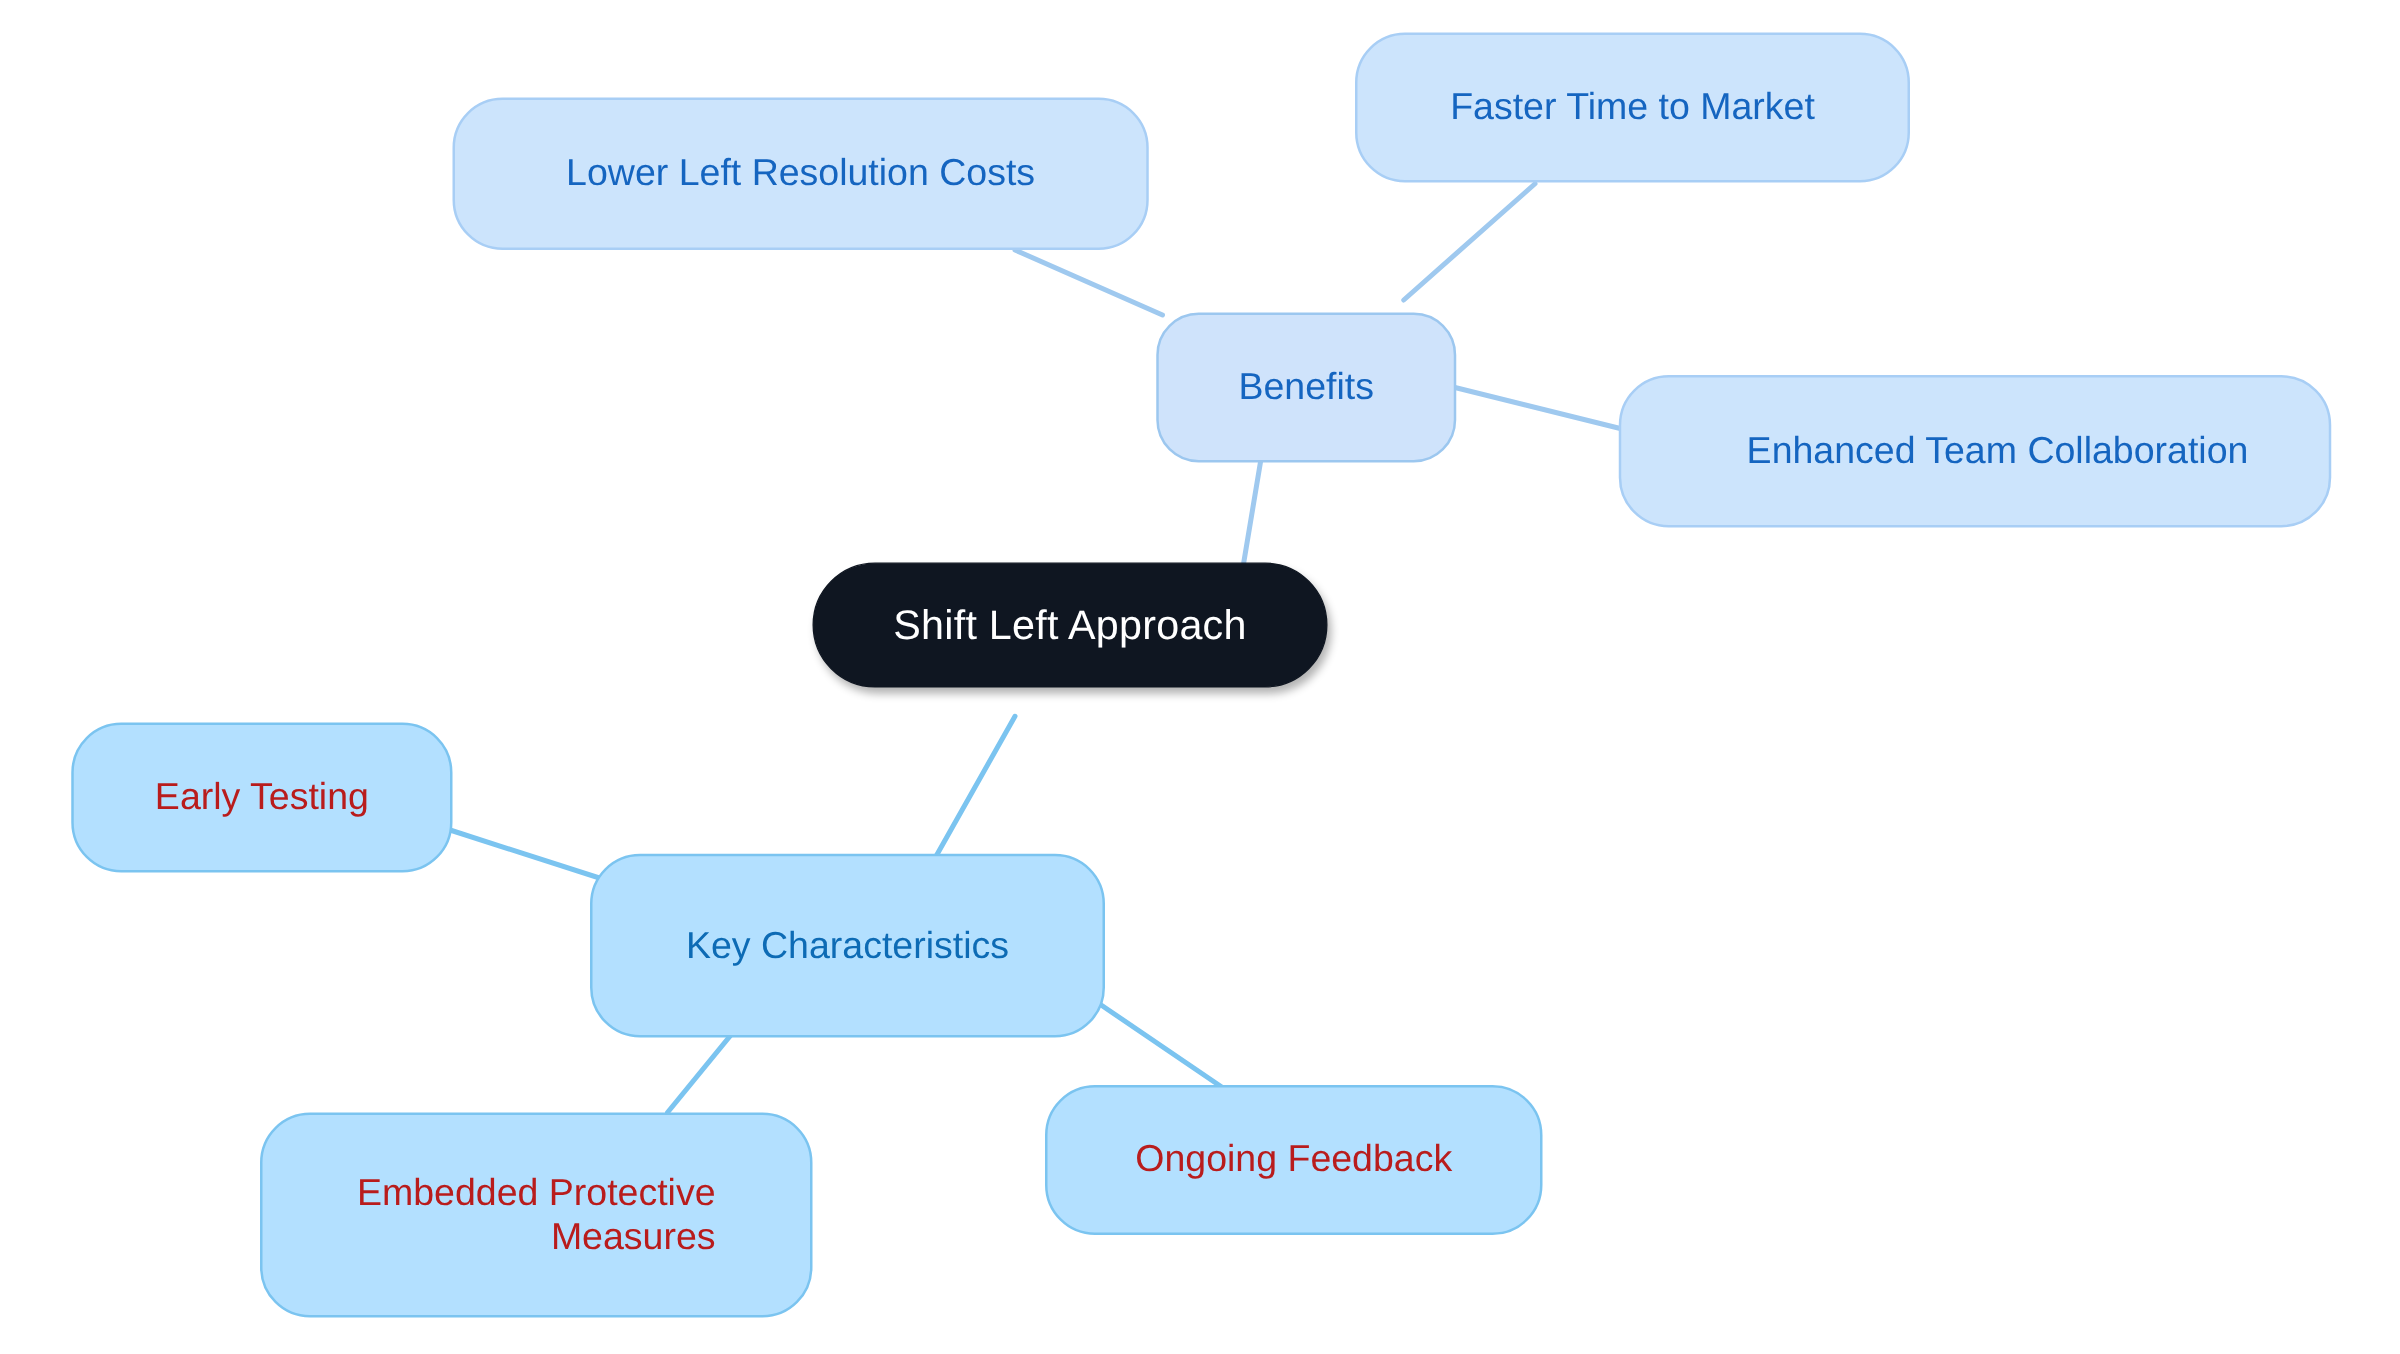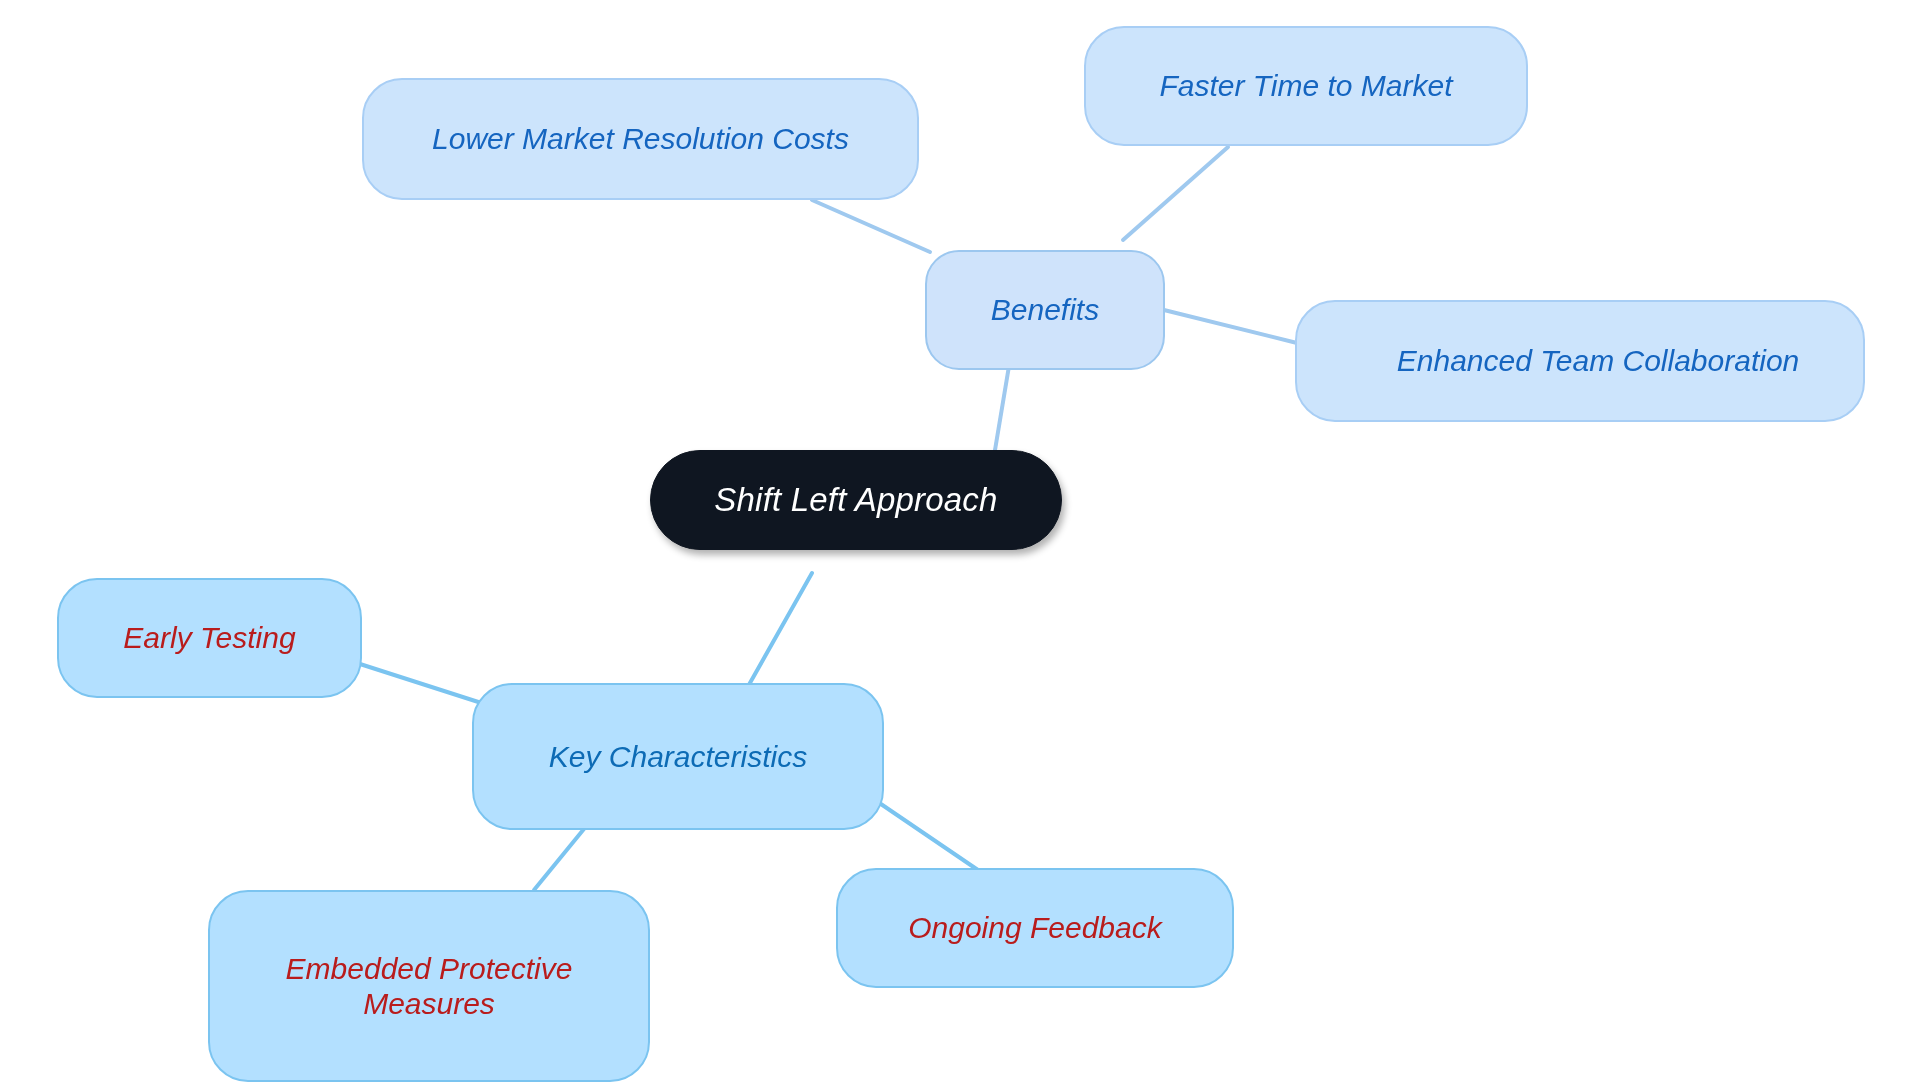--- a/index.html
+++ b/index.html
@@ -27,25 +27,24 @@
     width: 1920px;
     height: 1083px;
     pointer-events: none;
   }
   .node {
     position: absolute;
     box-sizing: border-box;
     display: flex;
     align-items: center;
     justify-content: center;
-    text-align: center;
+    text-align: right;
     line-height: 1.18;
     white-space: pre-line;
     z-index: 2;
-    font-style: italic;
   }
   .node-root {
     background: #0f1621;
     color: #ffffff;
     border: 1px solid #0f1621;
     border-radius: 62px;
     font-size: 33px;
     letter-spacing: 0.2px;
     box-shadow: 3px 5px 7px rgba(0,0,0,0.30);
   }
@@ -90,23 +89,23 @@
       <line x1="1164" y1="310" x2="1297" y2="343" stroke="#9fc9ef" stroke-width="4" stroke-linecap="round"></line>
       <line x1="812" y1="573" x2="746" y2="690" stroke="#7bc4f0" stroke-width="4" stroke-linecap="round"></line>
       <line x1="497" y1="708" x2="360" y2="664" stroke="#7bc4f0" stroke-width="4" stroke-linecap="round"></line>
       <line x1="606" y1="802" x2="534" y2="890" stroke="#7bc4f0" stroke-width="4" stroke-linecap="round"></line>
       <line x1="875" y1="800" x2="1000" y2="885" stroke="#7bc4f0" stroke-width="4" stroke-linecap="round"></line>
     </svg>
 
   <div id="node-layer">
       <div class="node node-root" style="left: 650px; top: 450px; width: 412px; height: 100px;"><span>Shift Left Approach</span></div>
       <div class="node node-branch-top" style="left: 925px; top: 230px; width: 240px; height: 120px; margin-top: 20px;"><span>Benefits</span></div>
-      <div class="node node-leaf-top" style="left: 362px; top: 78px; width: 557px; height: 122px;"><span>Lower Market Resolution Costs</span></div>
+      <div class="node node-leaf-top" style="left: 362px; top: 78px; width: 557px; height: 122px;"><span>Lower Left Resolution Costs</span></div>
       <div class="node node-leaf-top" style="left: 1084px; top: 26px; width: 444px; height: 120px;"><span>Faster Time to Market</span></div>
       <div class="node node-leaf-top" style="left: 1295px; top: 300px; width: 570px; height: 122px; padding-left: 36px;"><span>Enhanced Team Collaboration</span></div>
       <div class="node node-branch-bottom" style="left: 472px; top: 683px; width: 412px; height: 147px;"><span>Key Characteristics</span></div>
       <div class="node node-leaf-bottom" style="left: 57px; top: 578px; width: 305px; height: 120px;"><span>Early Testing</span></div>
-      <div class="node node-leaf-bottom" style="left: 208px; top: 890px; width: 442px; height: 192px;"><span>Embedded Protective
+      <div class="node node-leaf-bottom" style="left: 208px; top: 890px; width: 442px; height: 164px;"><span>Embedded Protective
 Measures</span></div>
       <div class="node node-leaf-bottom" style="left: 836px; top: 868px; width: 398px; height: 120px;"><span>Ongoing Feedback</span></div>
     </div>
 
 </div>
 
 </body></html>

